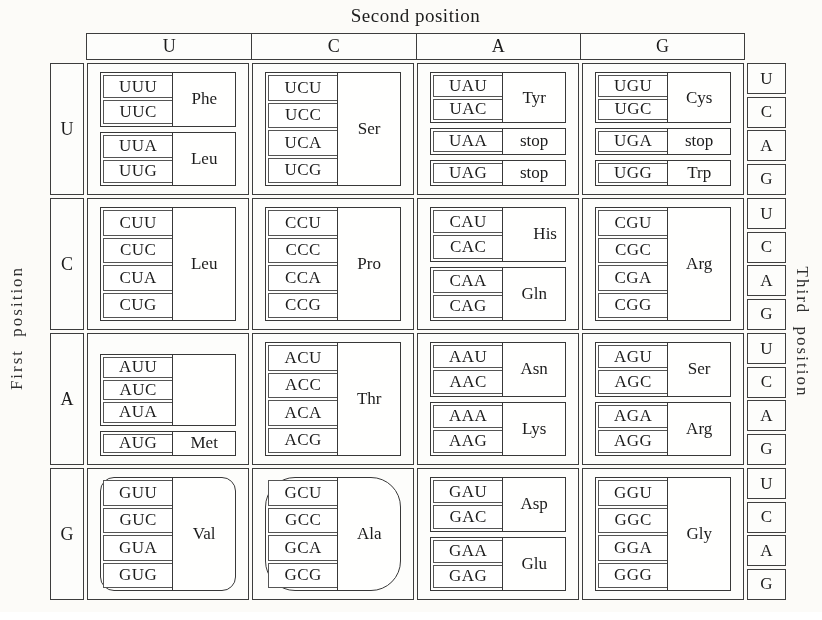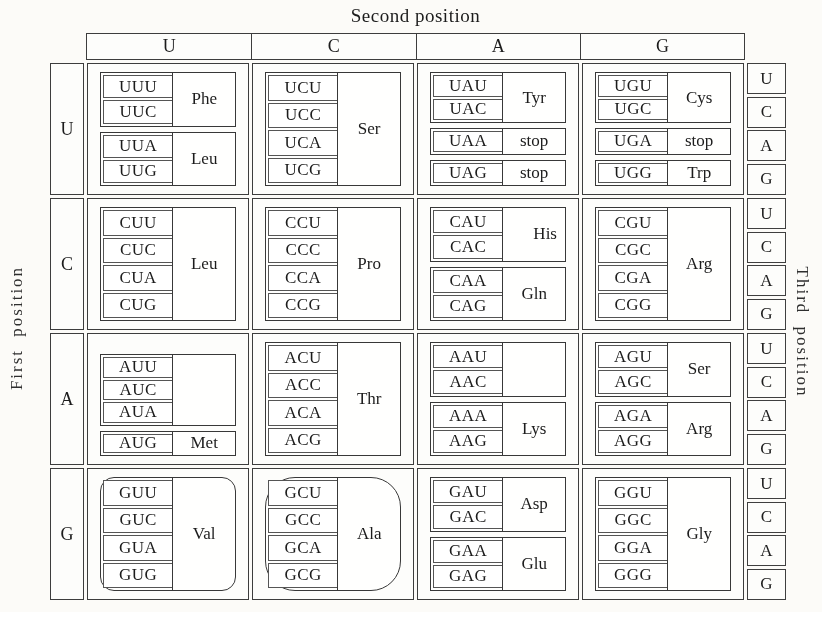--- a/index.html
+++ b/index.html
@@ -271,20 +271,21 @@
           </div>
         </div>
       </div>
       <div class="cell main-cell">
         <div class="cell-inner">
           <div class="group" style="flex-grow: 2;">
             <div class="stack">
               <div class="codon">AAU</div>
               <div class="codon">AAC</div>
             </div>
+            <div class="aa">Asn</div>
           </div>
           <div class="group" style="flex-grow: 2;">
             <div class="stack">
               <div class="codon">AAA</div>
               <div class="codon">AAG</div>
             </div>
             <div class="aa">Lys</div>
           </div>
         </div>
       </div>

